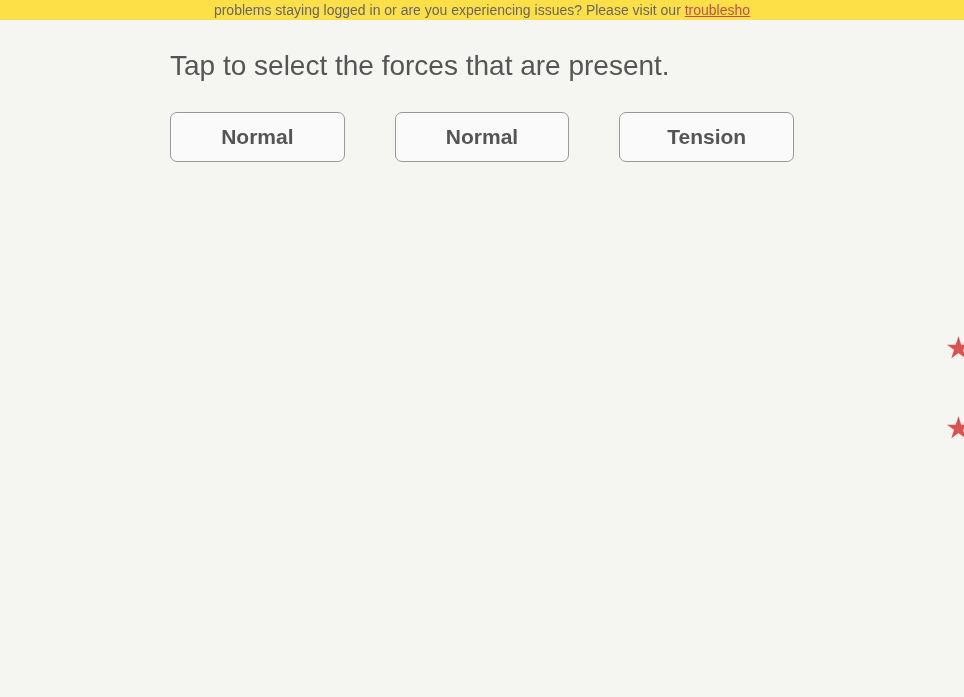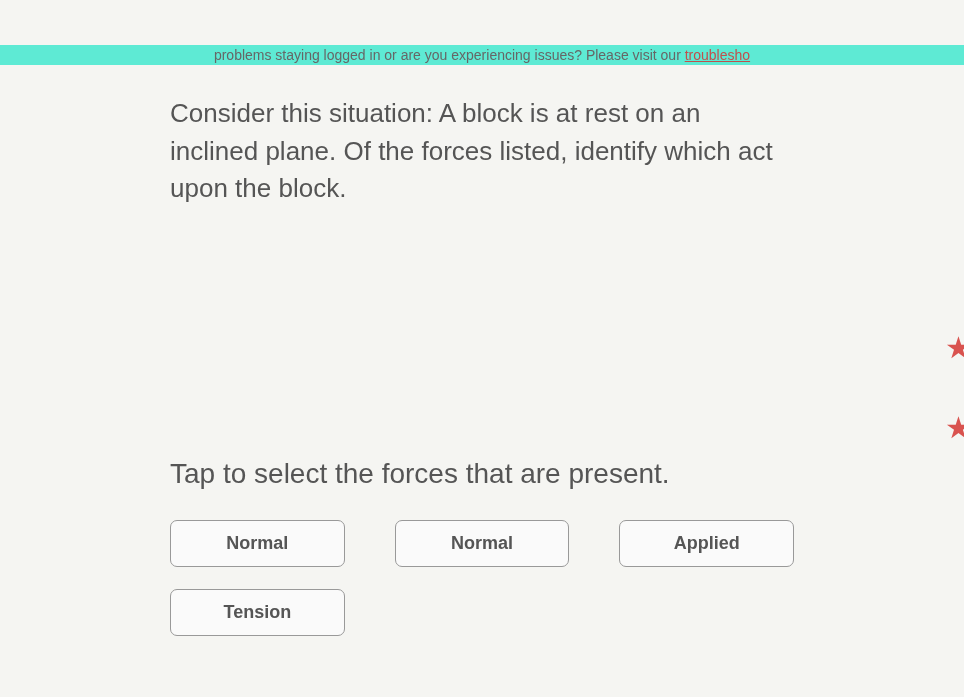--- a/index.html
+++ b/index.html
@@ -13,22 +13,21 @@
       width: 964px;
       height: 697px;
       overflow: hidden;
       position: relative;
     }
     .banner {
       text-align: center;
       padding: 2px 36px;
       font-size: 14px;
       color: #666;
-      background: #5eead4;
-      margin-top: 45px;
+      background: #fde047;
     }
     .banner a {
       color: #c0504d;
       text-decoration: underline;
     }
     .content {
       padding: 30px 170px 20px 170px;
     }
     .question {
       font-size: 26px;
@@ -47,21 +46,21 @@
       display: grid;
       grid-template-columns: repeat(3, 1fr);
       gap: 22px 50px;
       padding: 0 0px;
     }
     .option-btn {
       background: #fafafa;
       border: 1.5px solid #999;
       border-radius: 7px;
       padding: 12px 8px;
-      font-size: 18px;
+      font-size: 21px;
       font-weight: 700;
       color: #555;
       cursor: pointer;
       text-align: center;
       font-family: Arial, Helvetica, sans-serif;
     }
     .star-edge {
       position: absolute;
       right: -8px;
       color: #d9534f;
@@ -71,24 +70,22 @@
     .star2 { top: 410px; }
   </style>
 </head>
 <body>
 
 <div class="banner">
   <span>problems staying logged in or are you experiencing issues? Please visit our </span><a href="#">troublesho</a>
 </div>
 
 <div class="content">
-  <p class="question">Consider this situation: A block is at rest on an inclined plane. Of the forces listed, identify which act upon the block.</p>
   <p class="instruction">Tap to select the forces that are present.</p>
   <div class="options">
     <button class="option-btn">Normal</button>
     <button class="option-btn">Normal</button>
-    <button class="option-btn">Applied</button>
     <button class="option-btn">Tension</button>
   </div>
 </div>
 
 <div class="star-edge star1">★</div>
 <div class="star-edge star2">★</div>
 
 </body></html>

